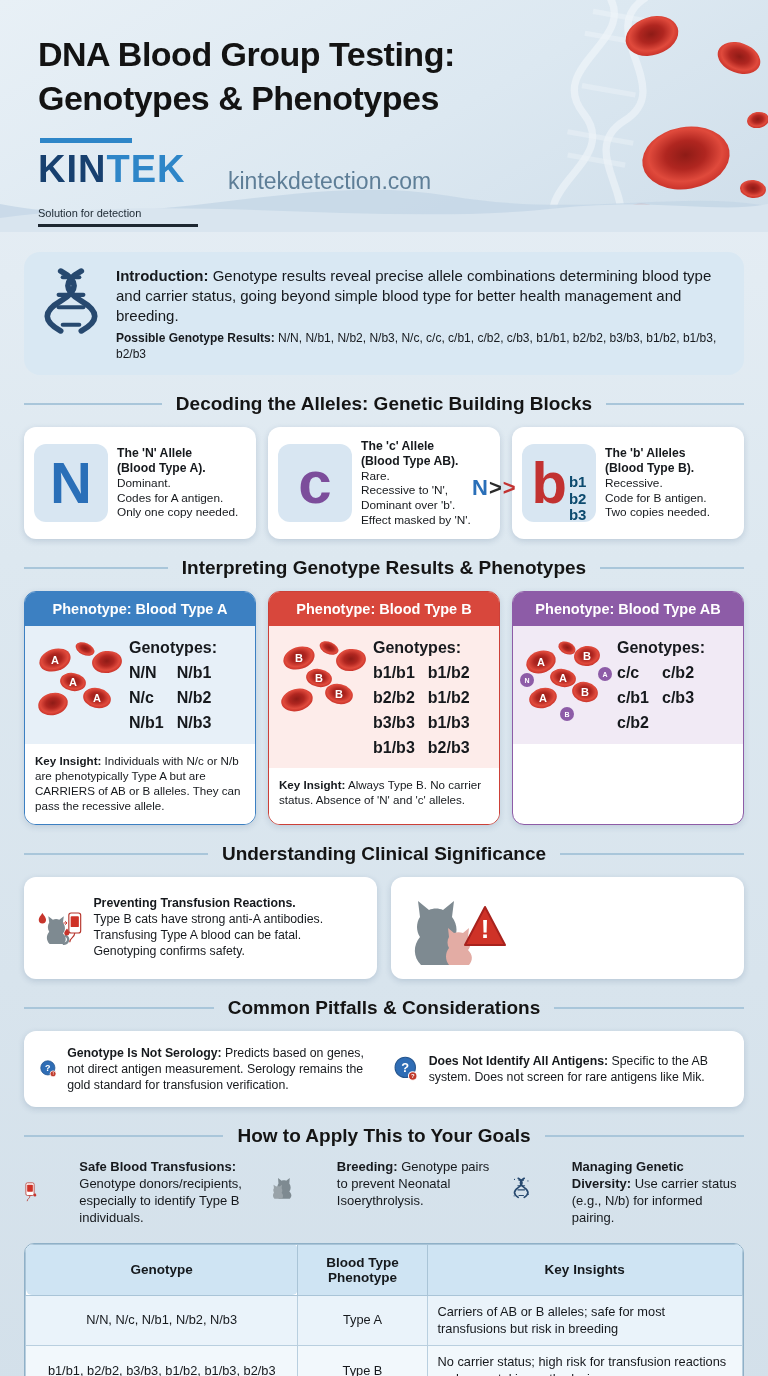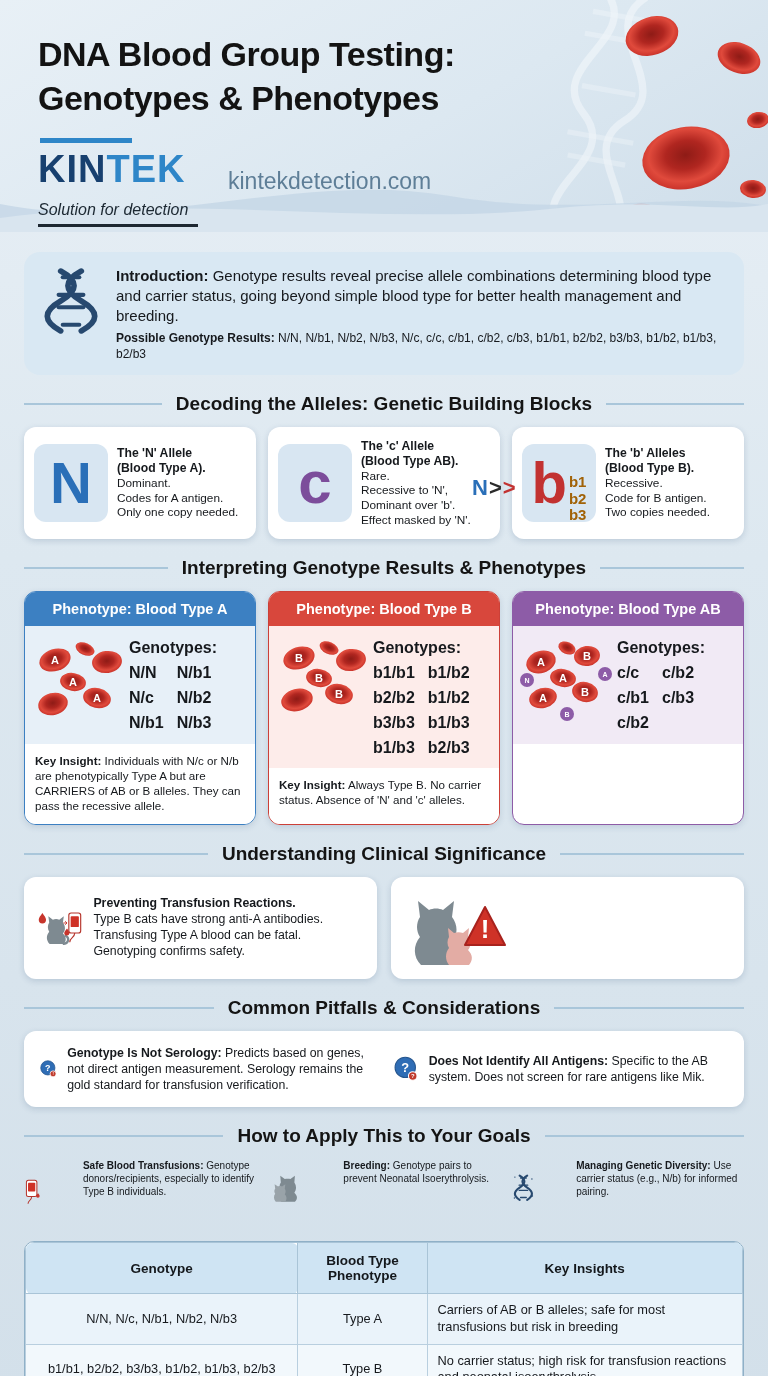--- a/index.html
+++ b/index.html
@@ -8,21 +8,21 @@
   .page { width:768px; min-height:1376px; display:flex; flex-direction:column;
           background:linear-gradient(180deg,#e9f0f6 0%,#dde8f0 40%,#d3e0ea 100%); overflow:hidden; position:relative;}
 
   
   .hero { position:relative; height:232px; background:linear-gradient(150deg,#e8f0f6 0%,#dce8f1 55%,#cfdeea 100%); overflow:hidden; flex:none;}
   .hero-title { position:absolute; left:38px; top:32px; font-size:34px; line-height:1.3; font-weight:800; color:#131313; letter-spacing:-0.5px;}
   .logo-rule { position:absolute; left:40px; top:138px; width:92px; height:5px; background:#2e86c8;}
   .logo-block { position:absolute; left:38px; top:150px;}
   .logo-main { font-size:38px; font-weight:800; letter-spacing:1px; line-height:1.05;}
   .logo-kin { color:#17406f;} .logo-tek { color:#2e86c8;}
-  .logo-tag { font-size:16px; color:#1c2832; margin-top:11px;font-style:italic;}
+  .logo-tag { font-size:11px; color:#1c2832; margin-top:17px;}
   .logo-underline { width:160px; height:3px; background:#1d2731; margin-top:5px;}
   .hero-site { position:absolute; left:228px; top:168px; font-size:23px; color:#5e7e97;}
   .hero-helix { position:absolute; right:64px; top:-8px; opacity:.55;}
   .hero-cells { position:absolute; inset:0; pointer-events:none;}
   .hero-wave { position:absolute; left:0; bottom:0; width:768px; height:70px;}
 
   
   .intro { margin:20px 24px 0; background:#d9e8f3; border-radius:16px; padding:14px 18px 12px 92px; position:relative; min-height:100px;}
   .intro-icon { position:absolute; left:16px; top:16px;}
   .intro-text { font-size:15px; line-height:1.32;}
@@ -35,21 +35,21 @@
   .sec-title .rule { flex:1; height:2px; background:#a9c6da;}
   .sec-title .t { font-size:19px; font-weight:800; color:#141414; white-space:nowrap;}
 
   
   .alleles-row { display:flex; gap:12px; position:relative;}
   .allele-card { flex:1; background:#fff; border-radius:12px; box-shadow:0 2px 6px rgba(40,70,110,.18); padding:12px 8px 12px 10px; display:flex; gap:9px; align-items:center;}
   .tile { width:74px; height:78px; flex:none; background:#d8e6f2; border-radius:12px; display:flex; align-items:center; justify-content:center; font-weight:800;}
   .tile-n { color:#2a6fb8; font-size:58px;}
   .tile-c { color:#7c4d9b; font-size:60px;}
   .tile-b { color:#c23231; font-size:58px; gap:2px;}
-  .tile-subs { display:flex; flex-direction:column; font-size:15px; line-height:1.1; font-weight:800; color:#a16207; margin-top:32px;}
+  .tile-subs { display:flex; flex-direction:column; font-size:15px; line-height:1.1; font-weight:800; color:#0c4a6e; margin-top:32px;}
   .allele-text { font-size:11.8px; line-height:1.24;}
   .allele-title { font-weight:800; font-size:12.2px;}
   .dominance { position:absolute; left:448px; top:48px; font-weight:800; font-size:22px; display:flex; align-items:center; gap:1px; z-index:3;}
   .dom-n { color:#2a6fb8;} .dom-a1 { color:#2b2b2b;} .dom-a2 { color:#c23231;}
 
   
   .ph-row { display:flex; gap:12px;}
   .ph-card { flex:1; border-radius:12px; background:#fff; border:1.6px solid; overflow:hidden; display:flex; flex-direction:column; box-shadow:0 2px 6px rgba(40,70,110,.15);}
   .ph-head { color:#fff; font-weight:800; font-size:14.5px; text-align:center; padding:9px 4px;}
   .ph-body { display:flex; gap:4px; padding:10px 6px 8px 6px; align-items:flex-start;}
@@ -67,21 +67,21 @@
   .clin-title { font-weight:800;}
 
   
   .pit-card { background:#fff; border-radius:12px; box-shadow:0 2px 6px rgba(40,70,110,.18); padding:14px 16px; display:flex; gap:20px;}
   .pit-item { flex:1; display:flex; gap:10px; align-items:center;}
   .pit-text { font-size:12.3px; line-height:1.32;}
 
   
   .goals-row { display:flex; gap:14px;}
   .goal { flex:1; display:flex; gap:9px; align-items:flex-start;}
-  .goal-text { font-size:10px; line-height:1.3;margin-left:33px;}
+  .goal-text { font-size:13px; line-height:1.3;margin-left:33px;}
 
   
   .table-wrap { margin:16px 24px 0; border:1.5px solid #8fb0c7; border-radius:10px; overflow:hidden; background:#fff;}
   table { width:100%; border-collapse:collapse;}
   th { background:#cfe4f3; font-weight:800; font-size:13.5px; padding:10px 8px; border:1px solid #a9c4d7; color:#14181c;}
   td { font-size:12.8px; padding:8px 10px; border:1px solid #b9cfdf; line-height:1.3;}
   tr.r0 td { background:#eaf3fa;} tr.r1 td { background:#f2f8fc;}
   td.c0, td.c1 { text-align:center;}
   th.w0 { width:38%;border-radius:6px;} th.w1 { width:18%;} th.w2 { width:44%;}
   svg { display:block; }

